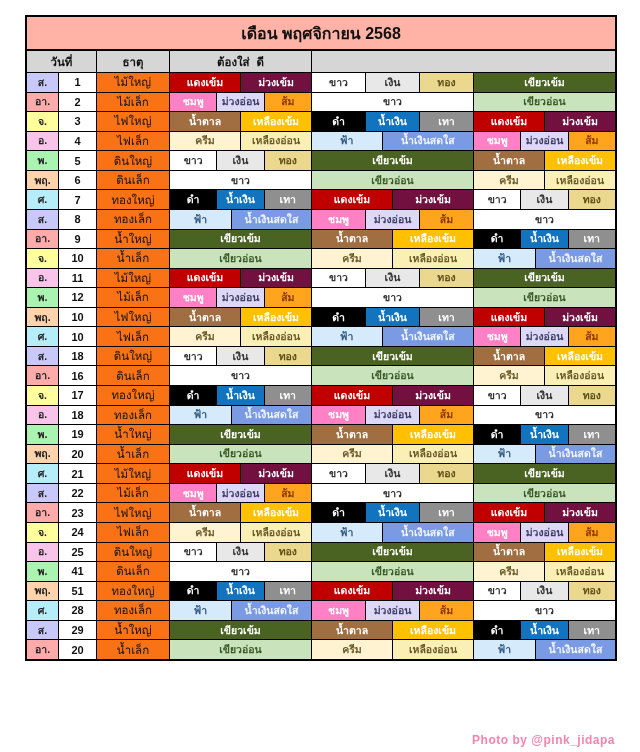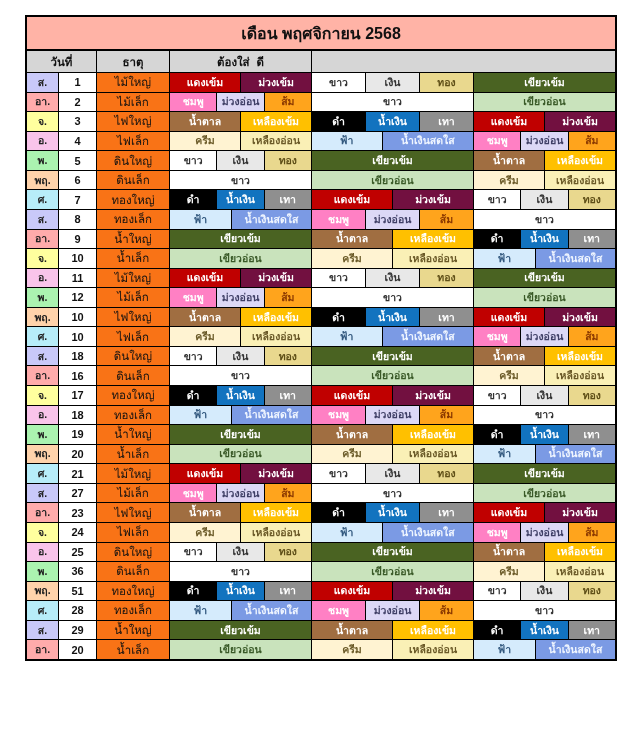--- a/index.html
+++ b/index.html
@@ -415,21 +415,21 @@
             <div class="sub" style="background: rgb(255, 255, 255); color: rgb(51, 51, 51); flex: 1 1 0%;">ขาว</div>
             <div class="sub" style="background: rgb(232, 232, 232); color: rgb(51, 51, 51); flex: 1 1 0%;">เงิน</div>
             <div class="sub" style="background: rgb(233, 216, 142); color: rgb(95, 79, 24); flex: 1 1 0%;">ทอง</div>
           </div>
           <div class="cell c-group c-neutral">
             <div class="sub" style="background: rgb(74, 99, 34); color: rgb(255, 255, 255); flex: 1 1 0%;">เขียวเข้ม</div>
           </div>
         </div>
         <div class="row">
           <div class="cell c-day" style="background: rgb(201, 201, 249);">ส.</div>
-          <div class="cell c-date">27</div>
+          <div class="cell c-date">22</div>
           <div class="cell c-elem">ไม้เล็ก</div>
           <div class="cell c-group c-must">
             <div class="sub" style="background: rgb(255, 128, 196); color: rgb(255, 255, 255); flex: 1 1 0%;">ชมพู</div>
             <div class="sub" style="background: rgb(220, 216, 246); color: rgb(63, 63, 102); flex: 1 1 0%;">ม่วงอ่อน</div>
             <div class="sub" style="background: rgb(255, 164, 28); color: rgb(138, 56, 0); flex: 1 1 0%;">ส้ม</div>
           </div>
           <div class="cell c-group c-forbid">
             <div class="sub" style="background: rgb(255, 255, 255); color: rgb(51, 51, 51); flex: 1 1 0%;">ขาว</div>
           </div>
           <div class="cell c-group c-neutral">
@@ -484,21 +484,21 @@
           <div class="cell c-group c-forbid">
             <div class="sub" style="background: rgb(74, 99, 34); color: rgb(255, 255, 255); flex: 1 1 0%;">เขียวเข้ม</div>
           </div>
           <div class="cell c-group c-neutral">
             <div class="sub" style="background: rgb(160, 110, 65); color: rgb(255, 255, 255); flex: 1 1 0%;">น้ำตาล</div>
             <div class="sub" style="background: rgb(255, 192, 0); color: rgb(255, 255, 255); flex: 1 1 0%;">เหลืองเข้ม</div>
           </div>
         </div>
         <div class="row">
           <div class="cell c-day" style="background: rgb(171, 243, 176);">พ.</div>
-          <div class="cell c-date">36</div>
+          <div class="cell c-date">41</div>
           <div class="cell c-elem">ดินเล็ก</div>
           <div class="cell c-group c-must">
             <div class="sub" style="background: rgb(255, 255, 255); color: rgb(51, 51, 51); flex: 1 1 0%;">ขาว</div>
           </div>
           <div class="cell c-group c-forbid">
             <div class="sub" style="background: rgb(201, 227, 188); color: rgb(58, 90, 40); flex: 1 1 0%;">เขียวอ่อน</div>
           </div>
           <div class="cell c-group c-neutral">
             <div class="sub" style="background: rgb(255, 243, 210); color: rgb(107, 90, 40); flex: 1 1 0%;">ครีม</div>
             <div class="sub" style="background: rgb(250, 240, 182); color: rgb(107, 90, 40); flex: 1 1 0%;">เหลืองอ่อน</div>
@@ -568,13 +568,14 @@
             <div class="sub" style="background: rgb(255, 243, 210); color: rgb(107, 90, 40); flex: 1 1 0%;">ครีม</div>
             <div class="sub" style="background: rgb(250, 240, 182); color: rgb(107, 90, 40); flex: 1 1 0%;">เหลืองอ่อน</div>
           </div>
           <div class="cell c-group c-neutral">
             <div class="sub" style="background: rgb(213, 235, 252); color: rgb(51, 89, 127); flex: 1 1 0%;">ฟ้า</div>
             <div class="sub" style="background: rgb(123, 154, 228); color: rgb(240, 246, 255); flex: 1.3 1 0%;">น้ำเงินสดใส</div>
           </div>
         </div>
       </div>
   </div>
+  <div class="watermark" style="color: rgb(245, 133, 174);">Photo by @pink_jidapa</div>
 </div>
 
 </body></html>

